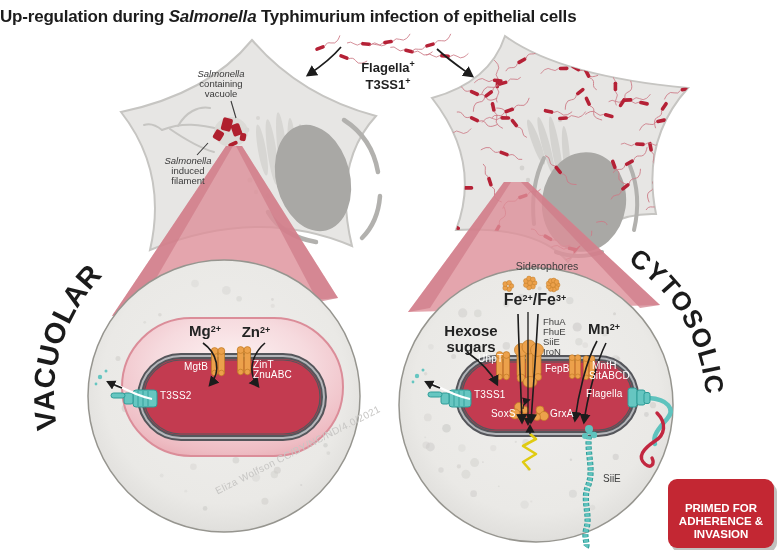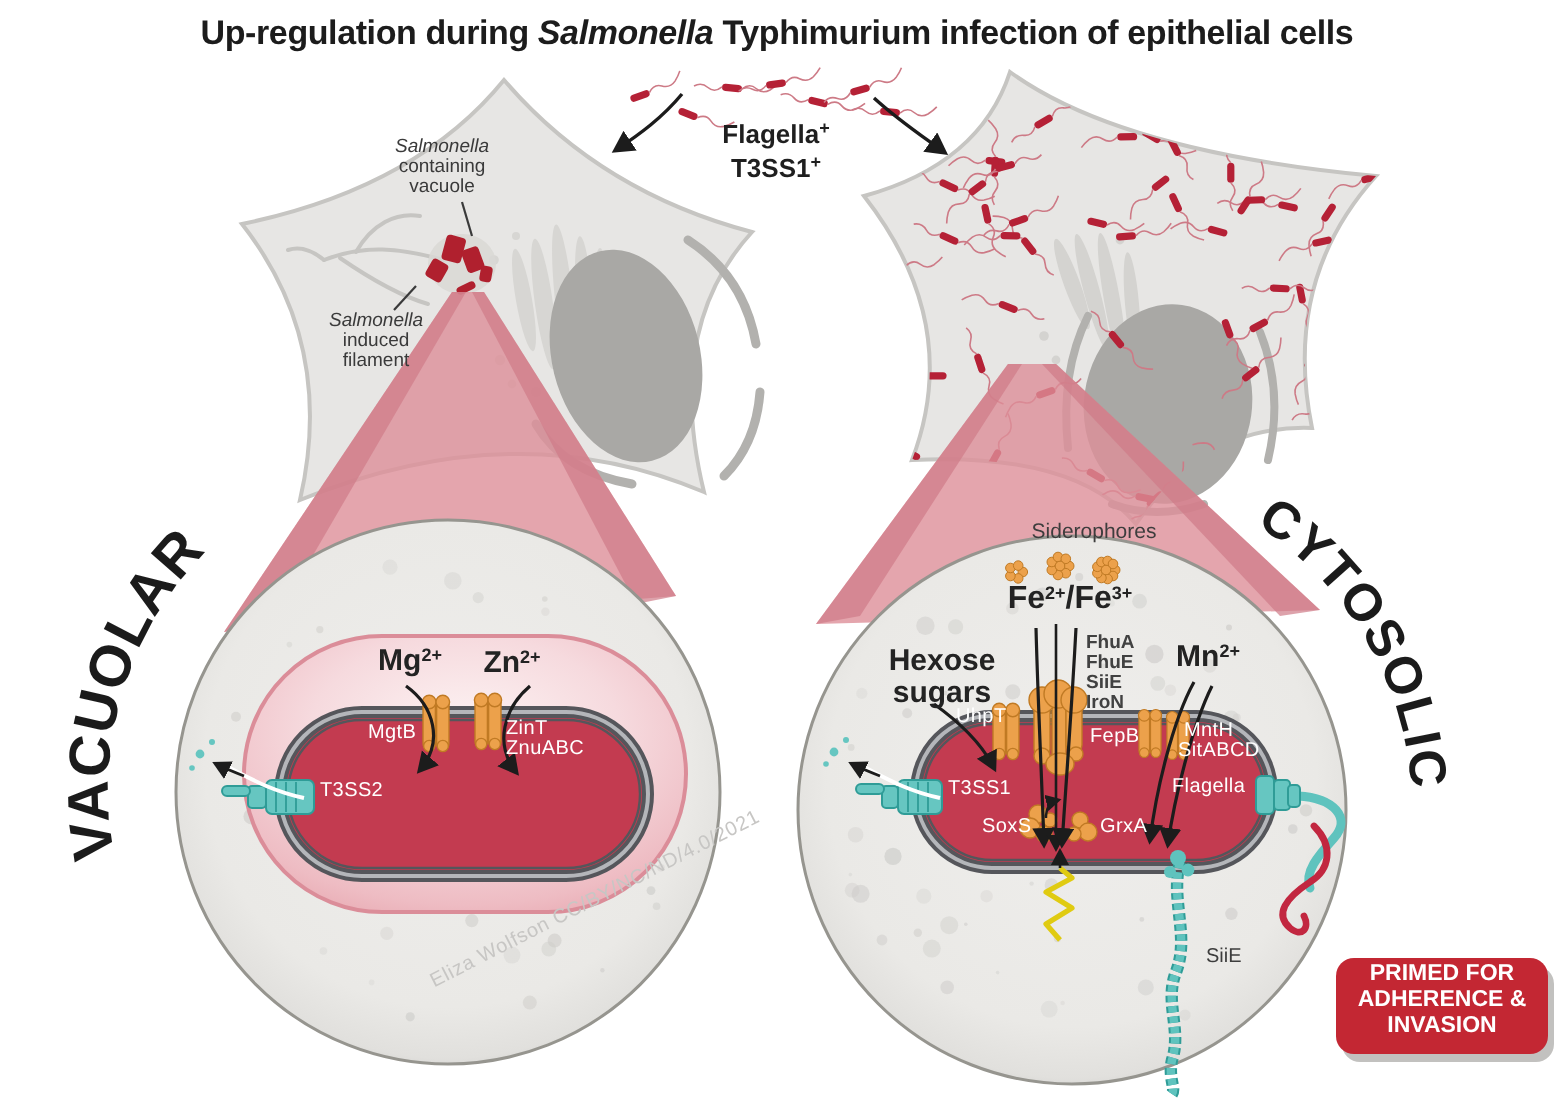--- a/index.html
+++ b/index.html
@@ -2,32 +2,32 @@
 <html><head>
 <meta charset="utf-8">
 <style>
   html,body{margin:0;padding:0;background:#fff}
   #app{position:relative;width:777px;height:550px;background:#fff;overflow:hidden;
        font-family:"Liberation Sans",sans-serif}
   #art{position:absolute;left:0;top:0}
   svg text{font-family:"Liberation Sans",sans-serif;font-weight:700;fill:#1b1b1b}
   .lbl{position:absolute;line-height:1.06;color:#2b2b2b}
   .c{text-align:center}
-  .title{position:absolute;top:7px;left:0;width:777px;text-align:center;
+  .title{position:absolute;top:7px;left:0;width:777px;
          font-size:17px;font-weight:700;color:#1c1c1c;letter-spacing:-.2px}
   .it{font-style:italic}
   .ion{font-size:15px;font-weight:700;color:#232323}
   .sup{font-size:9px;vertical-align:4.5px;font-weight:700}
   .sm{font-size:9.5px;color:#3a3a3a}
   .w{color:#fff;font-size:10px;font-weight:400;letter-spacing:.2px;white-space:nowrap}
   .flag{font-size:13px;font-weight:700;color:#1f1f1f;line-height:1.25}
-  .recept{font-size:9.5px;line-height:1.04;color:#414141;font-weight:700}
+  .recept{font-size:9.5px;line-height:1.04;color:#414141;font-weight:400}
   .ox{font-size:13px;font-weight:700;color:#272727;line-height:1.05}
   .badge{position:absolute;left:668px;top:479px;width:102px;background:#c32733;
-         border-radius:9px;padding:2px 2px 6px;box-shadow:3px 4px 0 #c2c1bf;
+         border-radius:9px;padding:23px 2px 6px;box-shadow:3px 4px 0 #c2c1bf;
          color:#fff;text-align:center;font-weight:700;font-size:11.5px;line-height:1.15}
   .credit{position:absolute;left:216px;top:486px;width:200px;font-size:10px;color:#c7c6c4;
           transform:rotate(-27deg);transform-origin:left center;letter-spacing:.4px}
 </style>
 </head>
 <body>
 
 <div id="app">
 
 <svg id="art" width="777" height="550" viewBox="0 0 777 550">

